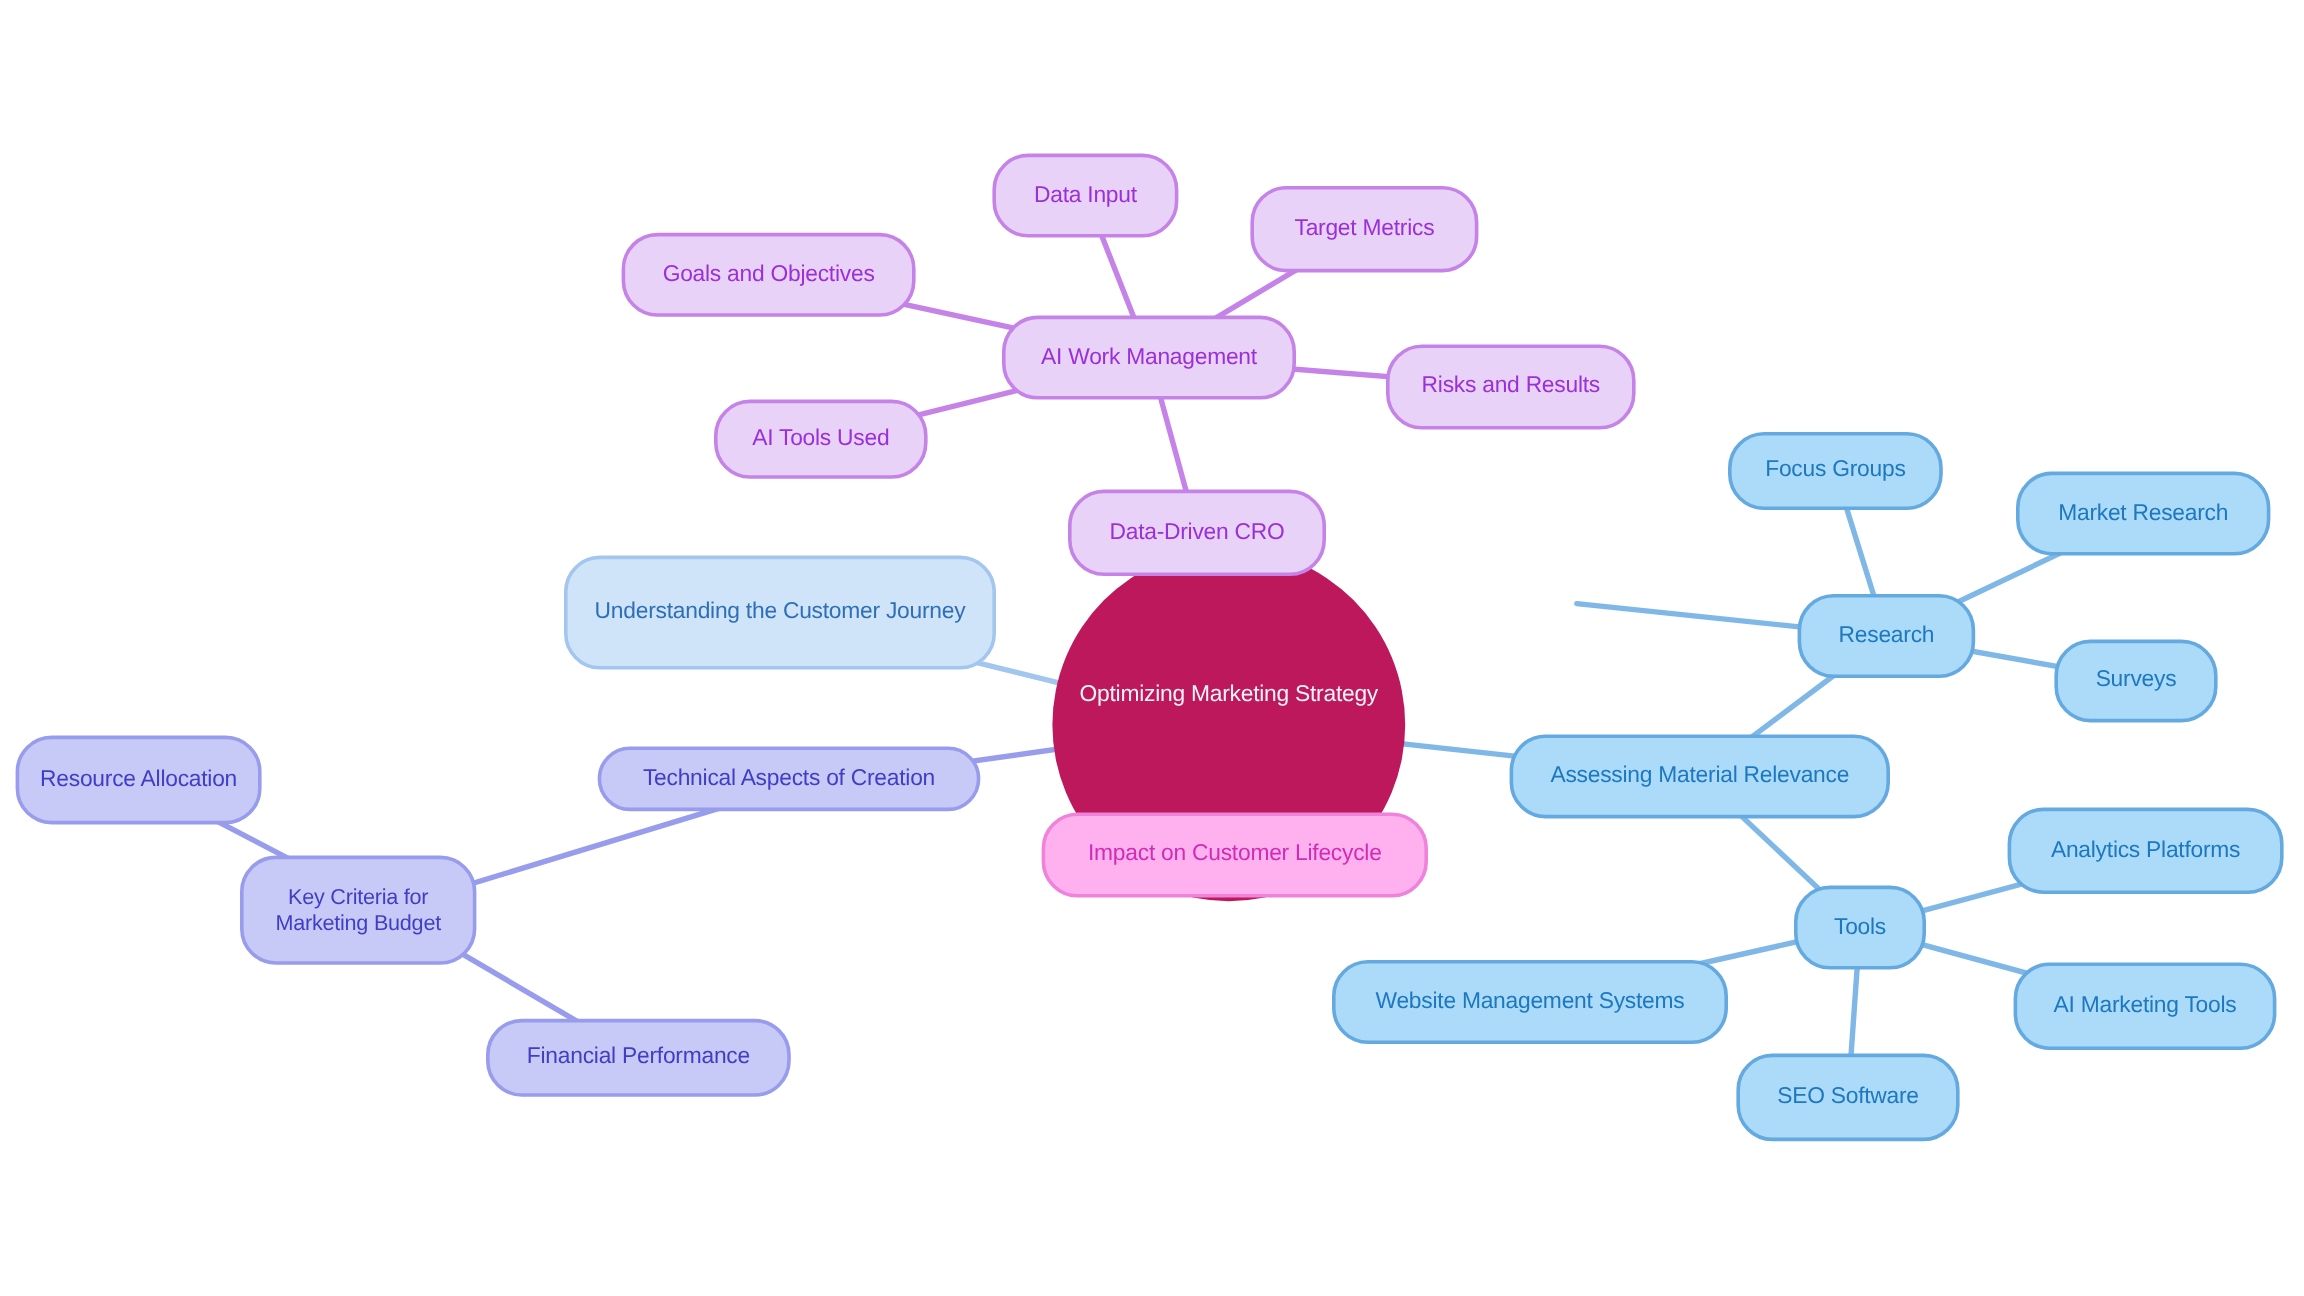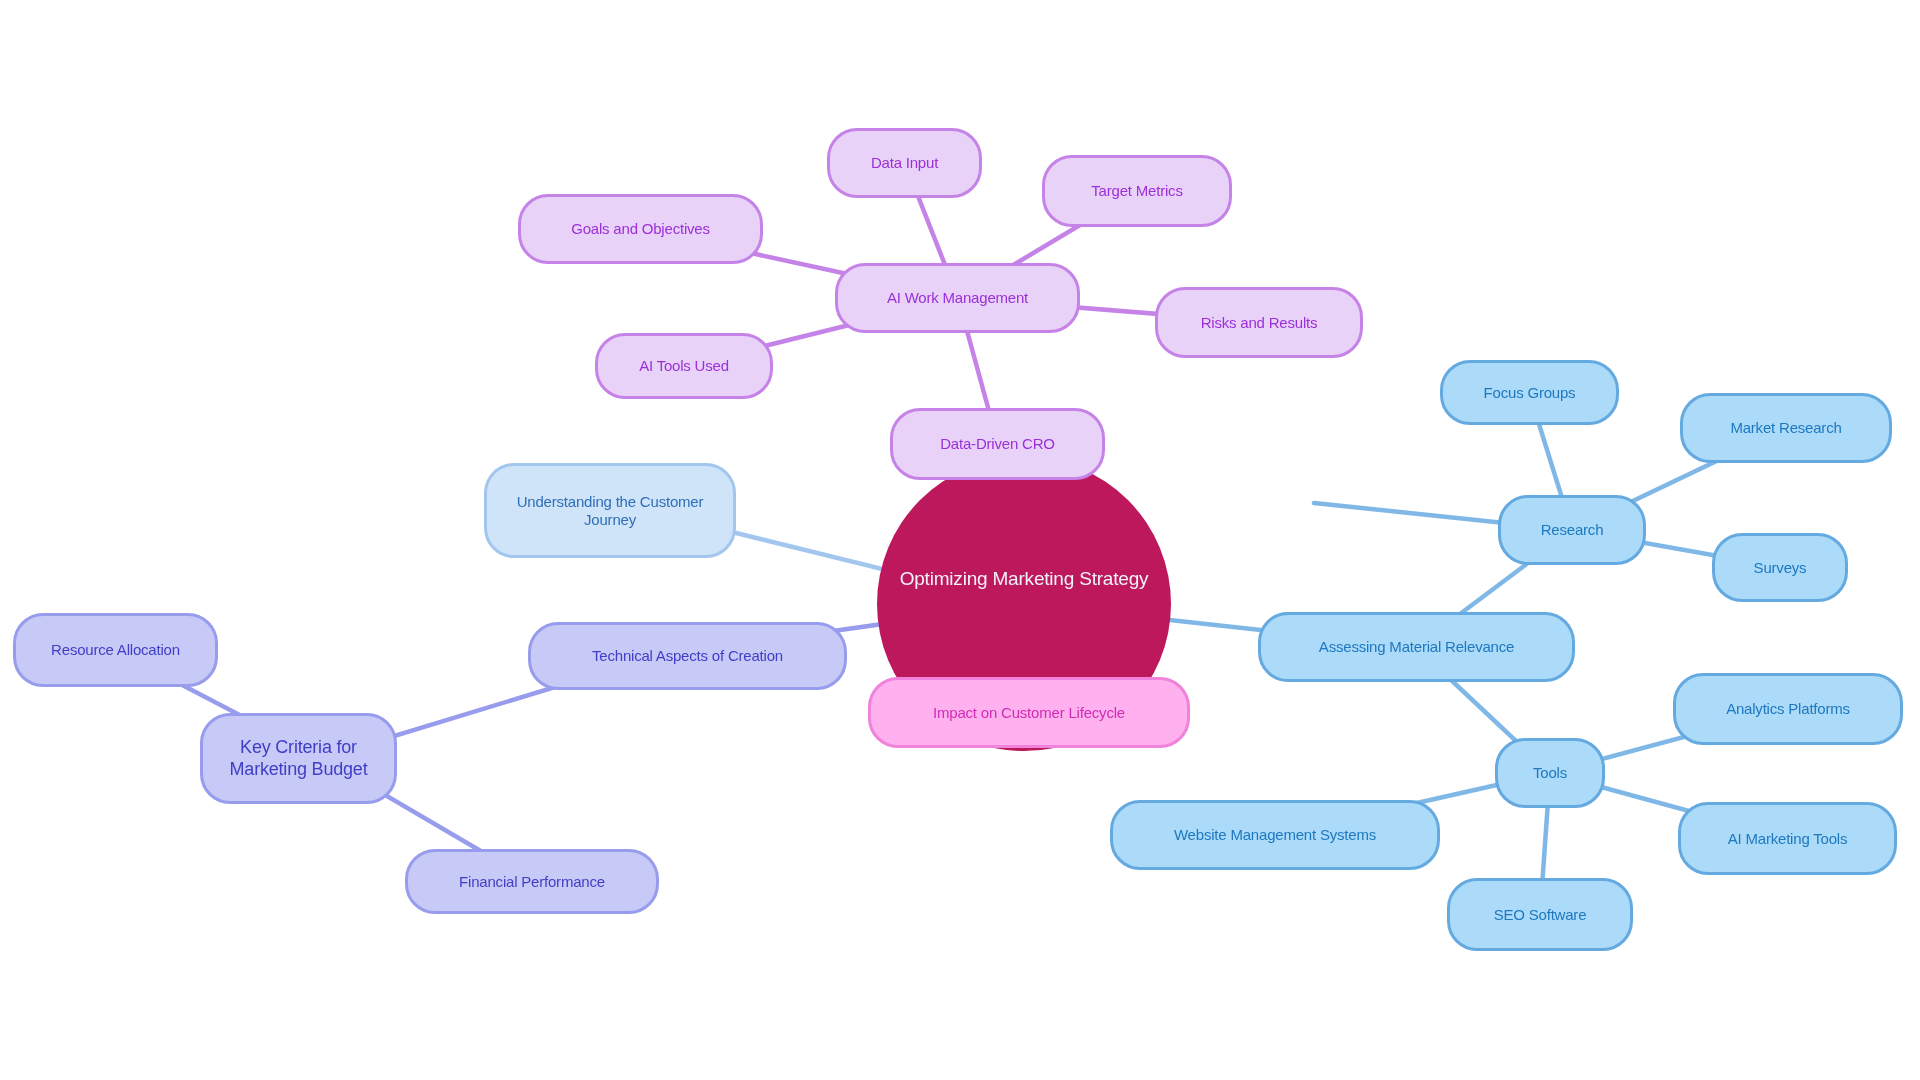--- a/index.html
+++ b/index.html
@@ -43,21 +43,21 @@
 
   .node {
     position: absolute;
     display: flex;
     align-items: center;
     justify-content: center;
     text-align: center;
     box-sizing: border-box;
     border-radius: 30px;
     border: 3px solid;
-    font-size: 15px;
+    font-size: 19px;
     line-height: 1.2;
     padding: 4px 14px;
     letter-spacing: -0.2px;
     cursor: pointer;
   }
   .purple    { background: #e9d2f8; border-color: #c583e8; color: #9b30d9; }
   .blue      { background: #abdbf8; border-color: #64a9e0; color: #1e78c0; }
   .lightblue { background: #d0e4f9; border-color: #a3c6ef; color: #2e6fb7; }
   .peri      { background: #c7c9f7; border-color: #989ced; color: #403ec6; }
   .pink      { background: #ffb1ef; border-color: #ef82da; color: #d02cb4; }
@@ -103,23 +103,23 @@
   <div class="center-circle">Optimizing Marketing Strategy</div>
 
   <div class="node purple" style="left:890px;  top:408px; width:215px; height:72px;">Data-Driven CRO</div>
   <div class="node purple" style="left:835px;  top:263px; width:245px; height:70px;">AI Work Management</div>
   <div class="node purple" style="left:827px;  top:128px; width:155px; height:70px;">Data Input</div>
   <div class="node purple" style="left:1042px; top:155px; width:190px; height:72px;">Target Metrics</div>
   <div class="node purple" style="left:518px;  top:194px; width:245px; height:70px;">Goals and Objectives</div>
   <div class="node purple" style="left:595px;  top:333px; width:178px; height:66px;">AI Tools Used</div>
   <div class="node purple" style="left:1155px; top:287px; width:208px; height:71px;">Risks and Results</div>
 
-  <div class="node lightblue" style="left:484px; top:463px; width:252px; height:95px;">Understanding the Customer Journey</div>
+  <div class="node lightblue" style="left:470px; top:463px; width:360px; height:95px;">Understanding the Customer Journey</div>
 
-  <div class="node peri" style="left:528px; top:622px; width:319px; height:68px;">Technical Aspects of Creation</div>
+  <div class="node peri" style="left:498px; top:622px; width:319px; height:54px;">Technical Aspects of Creation</div>
   <div class="node peri small-text" style="left:200px; top:713px; width:197px; height:91px;">Key Criteria for Marketing Budget</div>
   <div class="node peri" style="left:13px;  top:613px; width:205px; height:74px; padding:4px 10px;">Resource Allocation</div>
   <div class="node peri" style="left:405px; top:849px; width:254px; height:65px;">Financial Performance</div>
 
   <div class="node pink" style="left:868px; top:677px; width:322px; height:71px;">Impact on Customer Lifecycle</div>
 
   <div class="node blue" style="left:1258px; top:612px; width:317px; height:70px;">Assessing Material Relevance</div>
   <div class="node blue" style="left:1498px; top:495px; width:148px; height:70px;">Research</div>
   <div class="node blue" style="left:1440px; top:360px; width:179px; height:65px;">Focus Groups</div>
   <div class="node blue" style="left:1680px; top:393px; width:212px; height:70px;">Market Research</div>

